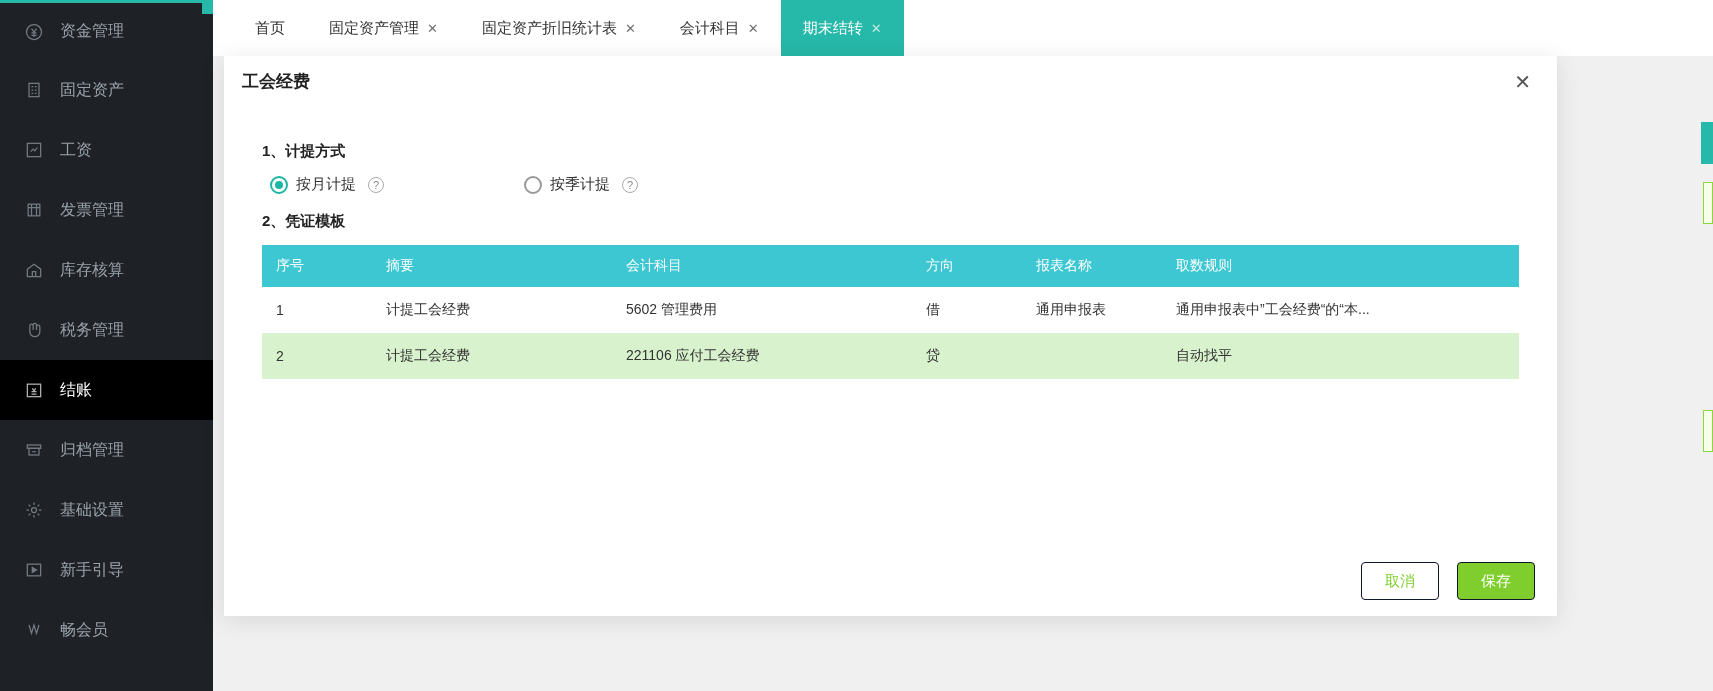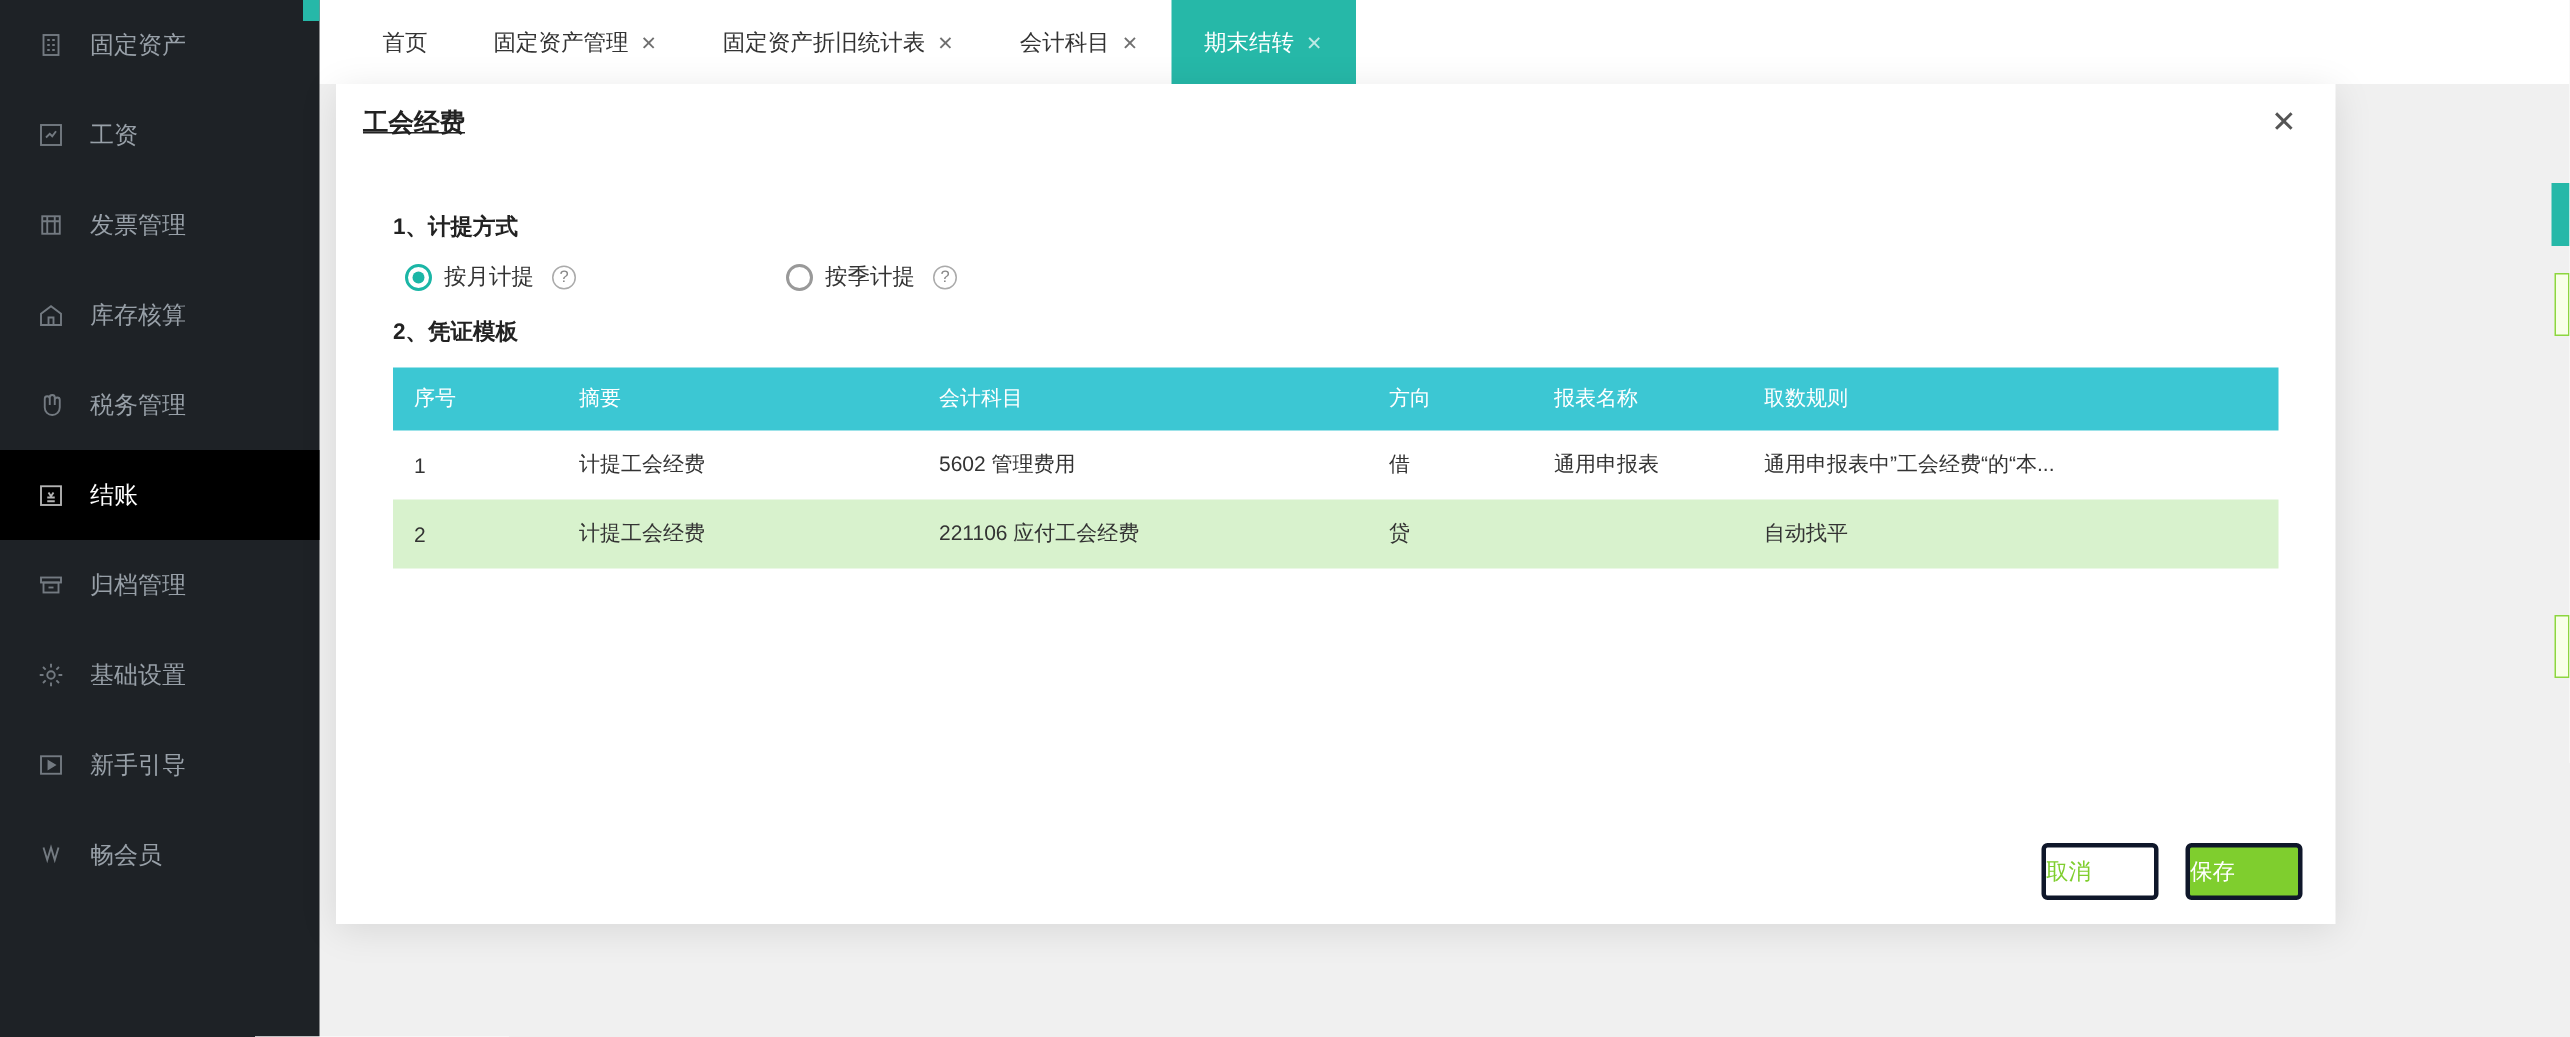--- a/index.html
+++ b/index.html
@@ -86,21 +86,21 @@
       flex-direction: column;
     }
     .modal-header {
       height: 52px;
       display: flex;
       align-items: center;
       justify-content: space-between;
       padding: 0 20px 0 18px;
       border-bottom: 1px solid transparent;
     }
-    .modal-title { font-size: 17px; font-weight: 600; color: #222; text-decoration: underline; }
+    .modal-title { font-size: 17px; font-weight: 600; color: #222; }
     .modal-close { font-size: 20px; color: #555; cursor: pointer; padding: 4px 6px; }
     
     .modal-body {
       flex: 1;
       padding: 16px 38px 0 38px;
       overflow: auto;
     }
     .section-heading {
       font-size: 15px;
       font-weight: 600;
@@ -150,22 +150,22 @@
       display: flex;
       align-items: center;
       justify-content: flex-end;
       gap: 18px;
       padding: 0 22px;
     }
     .btn {
       min-width: 78px;
       height: 38px;
       border-radius: 4px;
-      border: 3px solid #0f172a;
-      display: flex; align-items: center; justify-content: flex-start;
+      border: 1px solid #0f172a;
+      display: flex; align-items: center; justify-content: center;
       font-size: 15px;
       cursor: pointer;
     }
     .btn.cancel { background: #fff; color: #7fce2e; }
     .btn.save { background: #7fce2e; color: #fff; }
     
     
     .edge-box1, .edge-box2, .edge-box3 {
       position: absolute;
       right: 0;
@@ -175,20 +175,29 @@
       z-index: 5;
     }
     .edge-box1 { top: 182px; height: 42px; }
     .edge-box2 { top: 410px; height: 42px; }
     .edge-teal { position: absolute; right: 0; top: 122px; width: 12px; height: 42px; background: #26b8a8; z-index: 5; }
   </style>
 </head>
 <body>
 
 <div class="sidebar">
+  <div class="sidebar-item funds">
+    <span class="icon">
+        <svg viewBox="0 0 24 24">
+          <circle cx="12" cy="12" r="9"></circle>
+          <path d="M9 8l3 4 3-4M9 13h6M9 16h6M12 12v6"></path>
+        </svg>
+      </span>
+    <span>资金管理</span>
+  </div>
   <div class="sidebar-item">
     <span class="icon">
         <svg viewBox="0 0 24 24">
           <rect x="6" y="4" width="12" height="16"></rect>
           <path d="M9 8h2M13 8h2M9 12h2M13 12h2M9 16h2M13 16h2"></path>
         </svg>
       </span>
     <span>固定资产</span>
   </div>
   <div class="sidebar-item">

